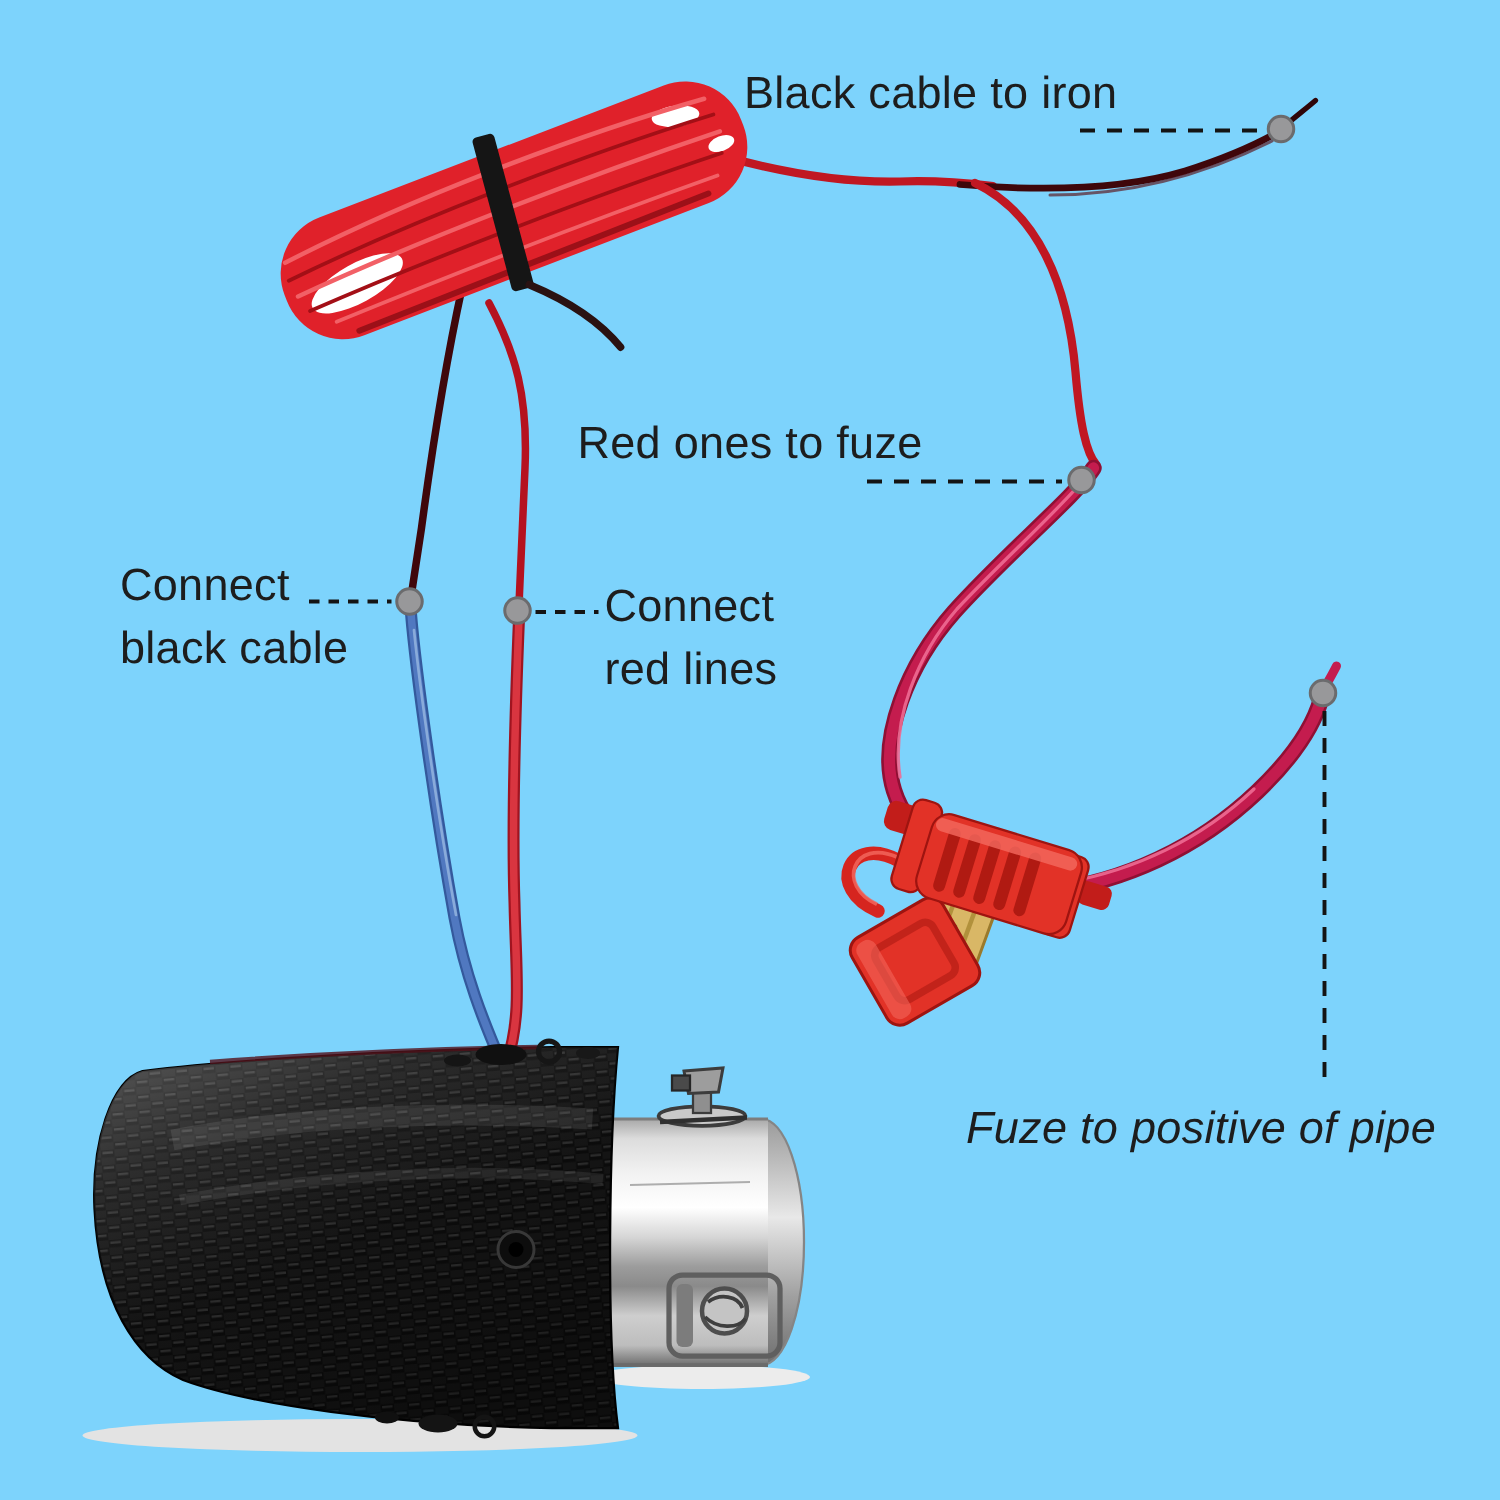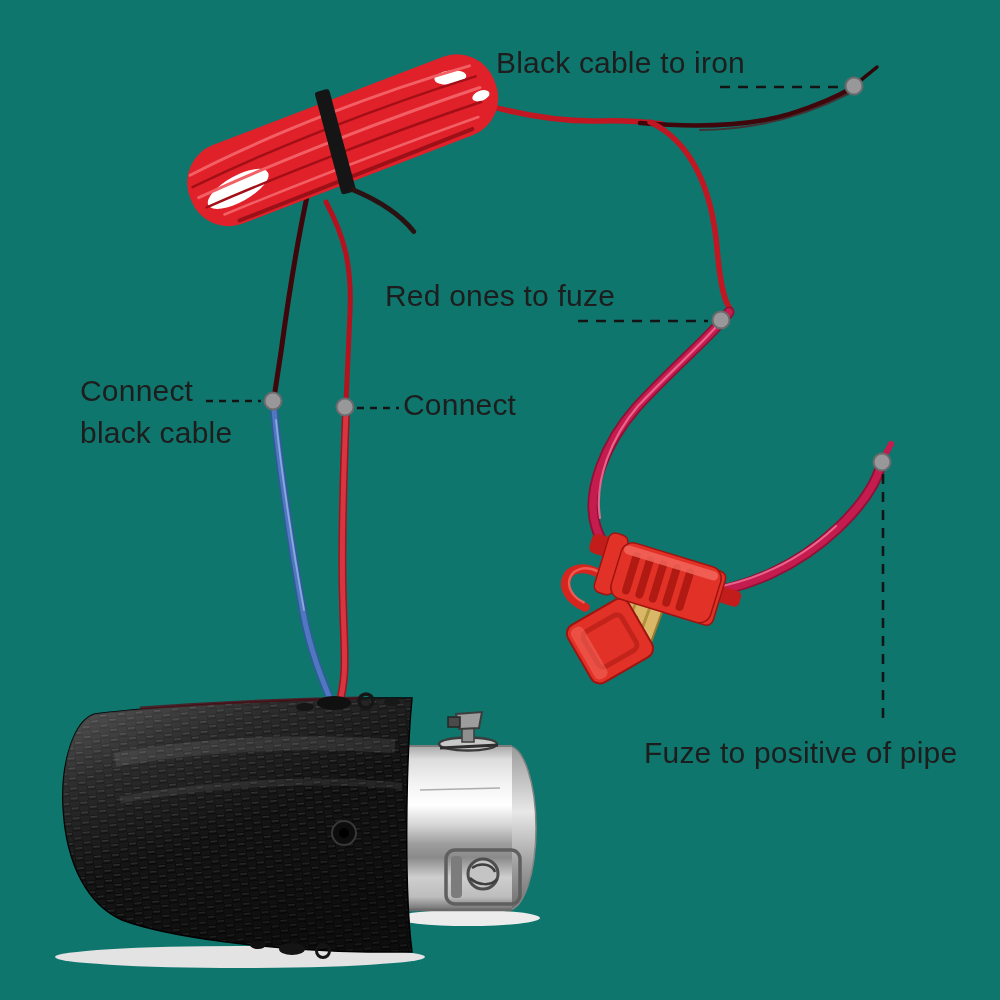--- a/index.html
+++ b/index.html
@@ -1,19 +1,19 @@
 <!DOCTYPE html>
 <html><head>
 <meta charset="utf-8">
 <style>
   html,body{margin:0;padding:0;background:#ffffff;}
   .stage{
     position:relative;
     width:1000px;height:1000px;
-    background:#0f766e;
+    background:#7dd3fc;
     overflow:hidden;
     font-family:"Liberation Sans", sans-serif;
   }
   .figure-svg{position:absolute;left:0;top:0;}
   .label{
     position:absolute;
     color:#1d1d1d;
     font-size:30px;
     line-height:42px;
     white-space:nowrap;
@@ -217,17 +217,18 @@
 
 <div class="label" style="left:385px; top:275px;">Red ones to fuze</div>
 
 <div class="label" style="left:80px; top:370px;">
   <div>Connect</div>
   <div>black cable</div>
 </div>
 
 <div class="label" style="left:403px; top:384px;">
   <div>Connect</div>
+  <div>red lines</div>
 </div>
 
-<div class="label" style="left:644px; top:732px;">Fuze to positive of pipe</div>
+<div class="label" style="left:644px; top:732px;font-style:italic;">Fuze to positive of pipe</div>
 
 </div>
 
 </body></html>

